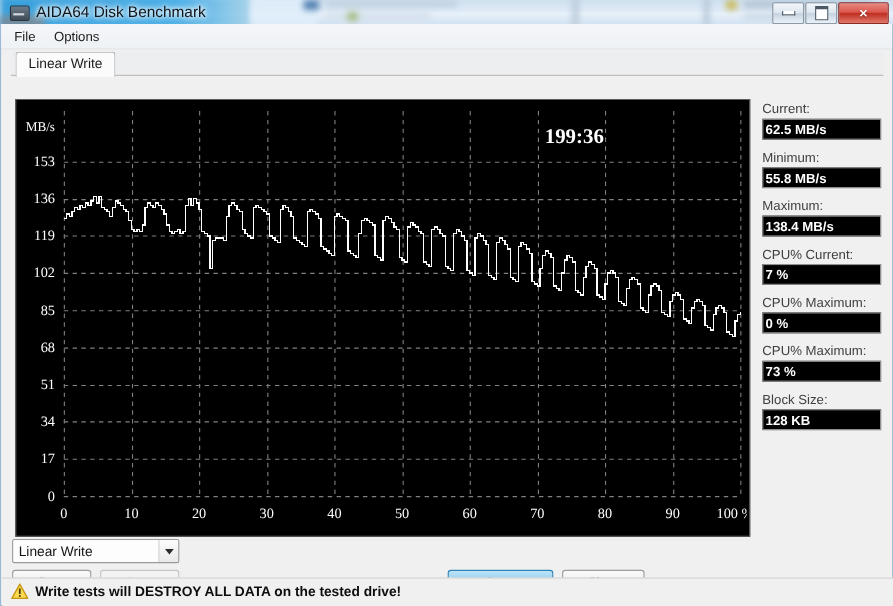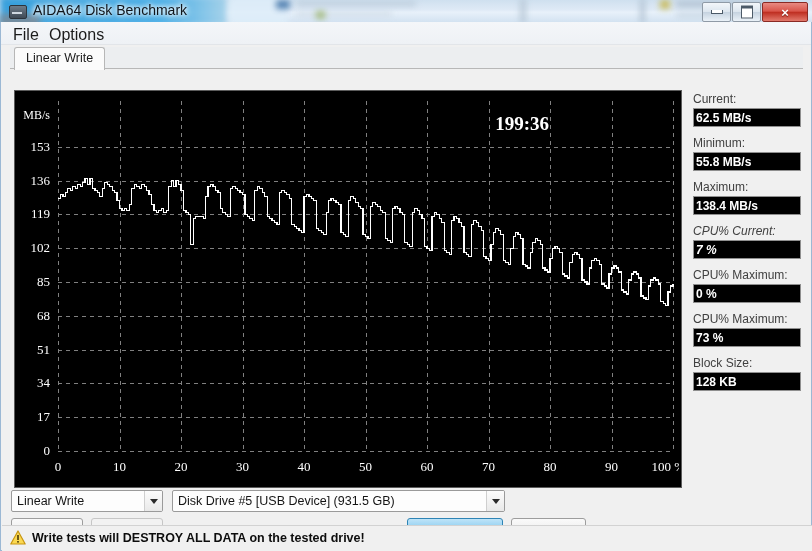--- a/index.html
+++ b/index.html
@@ -70,21 +70,21 @@
     background:#f0f0f0;
     border-left:1px solid #9bb8d4;border-right:1px solid #9bb8d4;border-bottom:1px solid #9bb8d4;
     box-sizing:border-box;
   }
   .menubar{
     position:absolute;left:0;top:0;width:810px;height:22px;
     background:linear-gradient(to bottom,#f4f6f9,#eef1f5);
     border-bottom:1px solid #e2e5e9;
   }
   .menuitem{
-    position:absolute;top:3px;font-size:16px;color:#1b1b1b;padding:1px 6px;cursor:default;
+    position:absolute;top:3px;font-size:12px;color:#1b1b1b;padding:1px 6px;cursor:default;
   }
 
   
   .tabstrip{position:absolute;left:9px;top:25px;width:793px;height:22px;}
   .tab{
     position:absolute;left:4px;top:0;height:22px;padding:0 11px;
     line-height:21px;font-size:12.5px;color:#1b1b1b;
     background:#fbfbfb;border:1px solid #b7b7b7;border-bottom:none;
     border-radius:3px 3px 0 0;white-space:nowrap;
   }
@@ -262,45 +262,41 @@
           <div class="val">62.5 MB/s</div>
         </div>
         <div class="stat">
           <div class="lbl">Minimum:</div>
           <div class="val">55.8 MB/s</div>
         </div>
         <div class="stat">
           <div class="lbl">Maximum:</div>
           <div class="val">138.4 MB/s</div>
         </div>
-        <div class="stat" style="margin-top: 7px; font-style: italic;">
+        <div class="stat" style="margin-top: 7px;">
           <div class="lbl">CPU% Current:</div>
           <div class="val">7 %</div>
         </div>
         <div class="stat">
           <div class="lbl">CPU% Maximum:</div>
           <div class="val">0 %</div>
         </div>
         <div class="stat">
           <div class="lbl">CPU% Maximum:</div>
           <div class="val">73 %</div>
         </div>
         <div class="stat" style="margin-top: 7px;">
           <div class="lbl">Block Size:</div>
           <div class="val">128 KB</div>
         </div>
       </div>
 
     <div class="ctlrow">
       <div class="combo" id="combo-mode">
         <span>Linear Write</span>
-        <span class="arrowbox"></span>
-      </div>
-      <div class="combo" id="combo-drive">
-        <span>Disk Drive #5  [USB Device]  (931.5 GB)</span>
         <span class="arrowbox"></span>
       </div>
     </div>
 
     <div class="btnrow">
       <div class="btn" id="btn-start">Start</div>
       <div class="btn disabled" id="btn-stop">Stop</div>
       <div class="btn primary" id="btn-save">Save</div>
       <div class="btn" id="btn-clear">Clear</div>
     </div>

